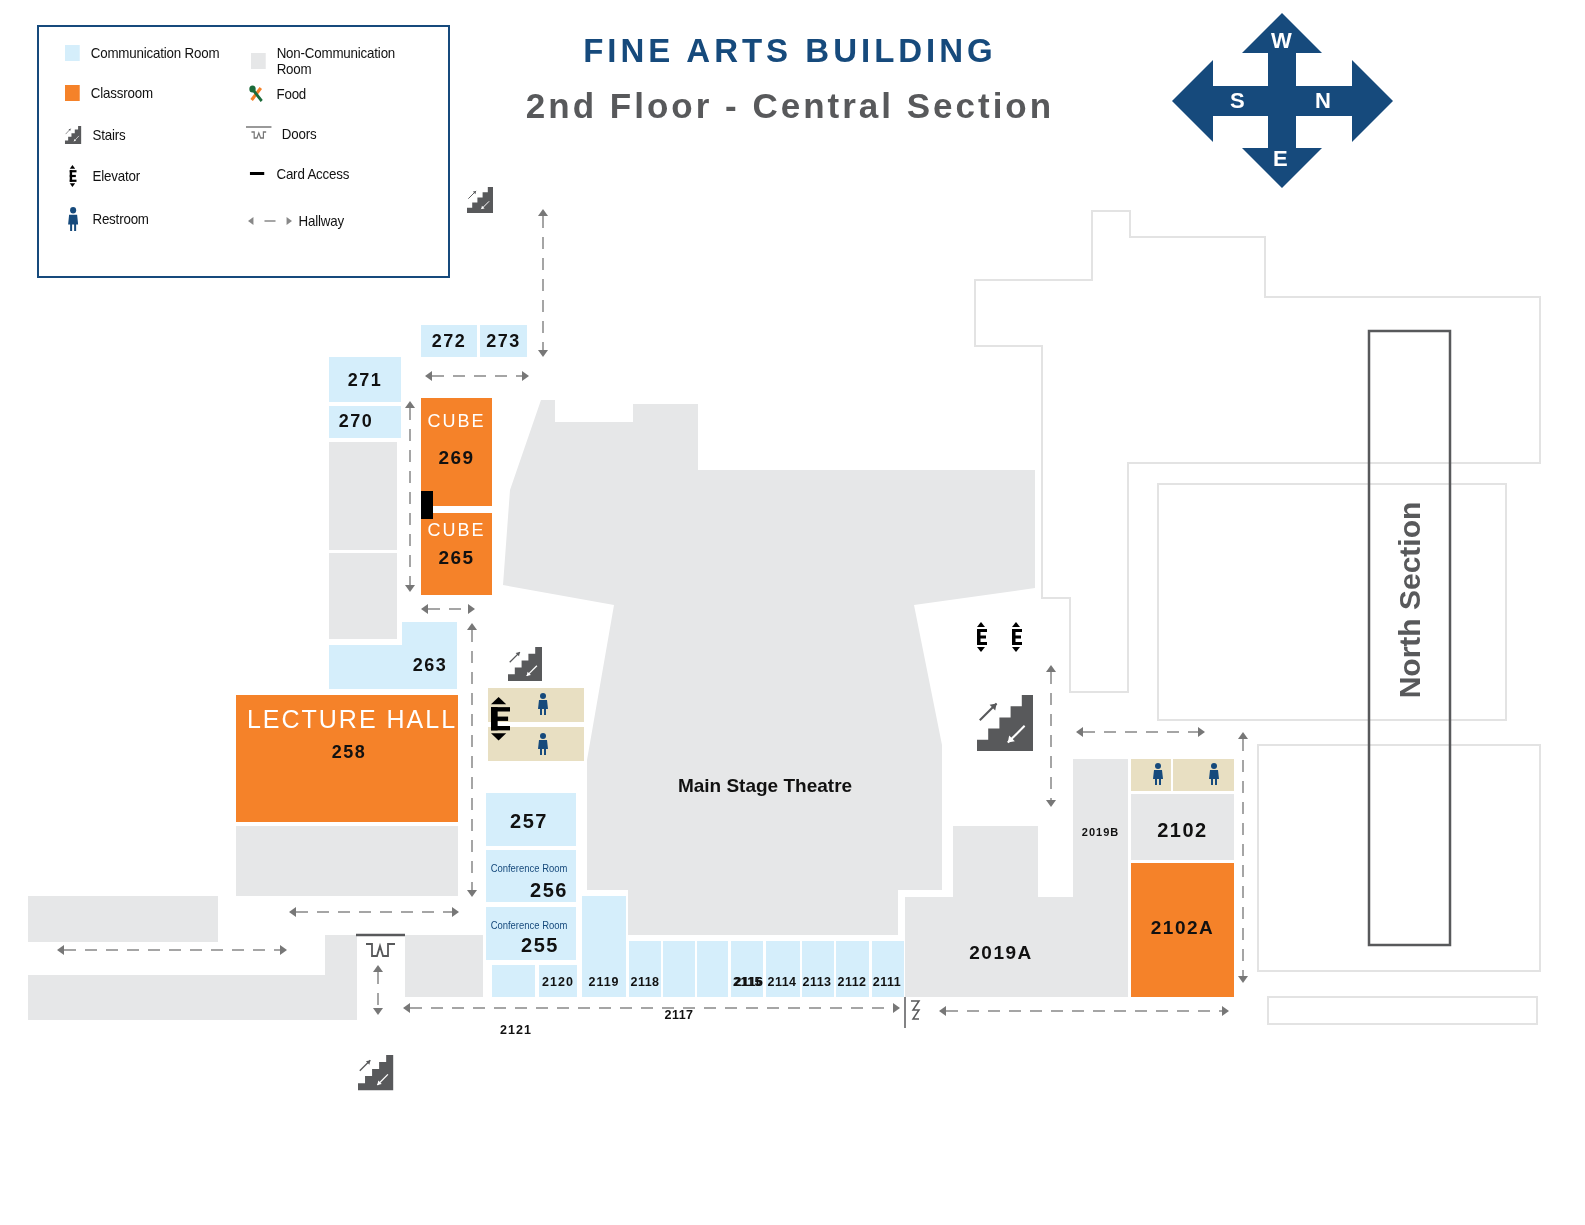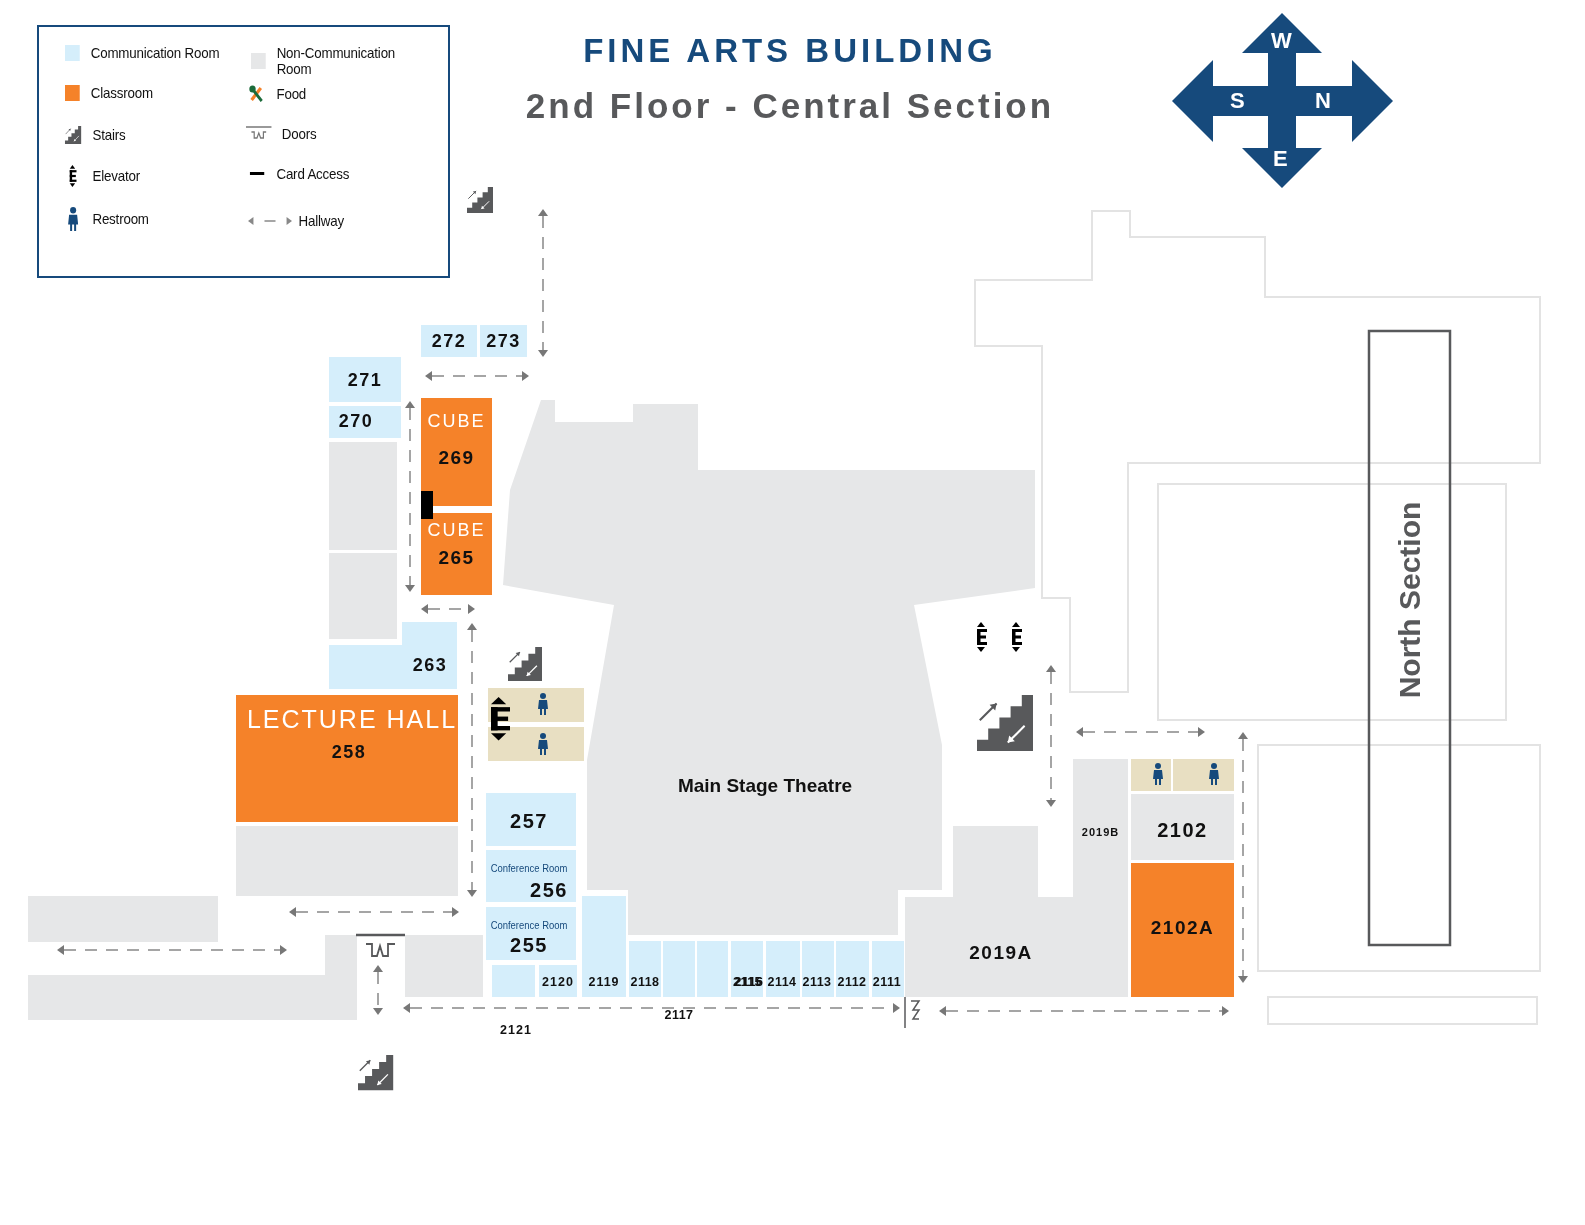--- a/index.html
+++ b/index.html
@@ -267,21 +267,21 @@
 
 <span class="rlabel" style="left:405px;top:655px;width:50px;font-size:18px;">263</span>
 
 <span class="wlabel" style="left:236px;top:705px;width:232px;font-size:25px;">LECTURE HALL</span>
 <span class="rlabel" style="left:236px;top:742px;width:226px;font-size:18px;">258</span>
 
 <span class="rlabel" style="left:486px;top:810px;width:86px;font-size:20px;">257</span>
 <span class="conf" style="left:486px;top:862px;width:86px;">Conference Room</span>
 <span class="rlabel" style="left:486px;top:879px;width:86px;font-size:20px;padding-left:20px;">256</span>
 <span class="conf" style="left:486px;top:919px;width:86px;">Conference Room</span>
-<span class="rlabel" style="left:486px;top:934px;width:86px;font-size:20px;">255</span>
+<span class="rlabel" style="left:486px;top:934px;width:86px;font-size:20px;padding-left:11px;">255</span>
 
 <span class="rlabel" style="left:492px;top:1023px;width:48px;font-size:12.5px;letter-spacing:1px;">2121</span>
 <span class="rlabel" style="left:537px;top:975px;width:42px;font-size:12.5px;letter-spacing:1px;">2120</span>
 <span class="rlabel" style="left:582px;top:975px;width:44px;font-size:12.5px;letter-spacing:1px;">2119</span>
 <span class="rlabel" style="left:627px;top:975px;width:36px;font-size:12.5px;letter-spacing:0.5px;">2118</span>
 <span class="rlabel" style="left:661px;top:1008px;width:36px;font-size:12.5px;letter-spacing:0.5px;">2117</span>
 <span class="rlabel" style="left:695px;top:975px;width:36px;font-size:12.5px;letter-spacing:0.5px;padding-left:36px;">2116</span>
 <span class="rlabel" style="left:729px;top:975px;width:37px;font-size:12.5px;letter-spacing:0.5px;">2115</span>
 <span class="rlabel" style="left:764px;top:975px;width:36px;font-size:12.5px;letter-spacing:0.5px;">2114</span>
 <span class="rlabel" style="left:799px;top:975px;width:36px;font-size:12.5px;letter-spacing:0.5px;">2113</span>

